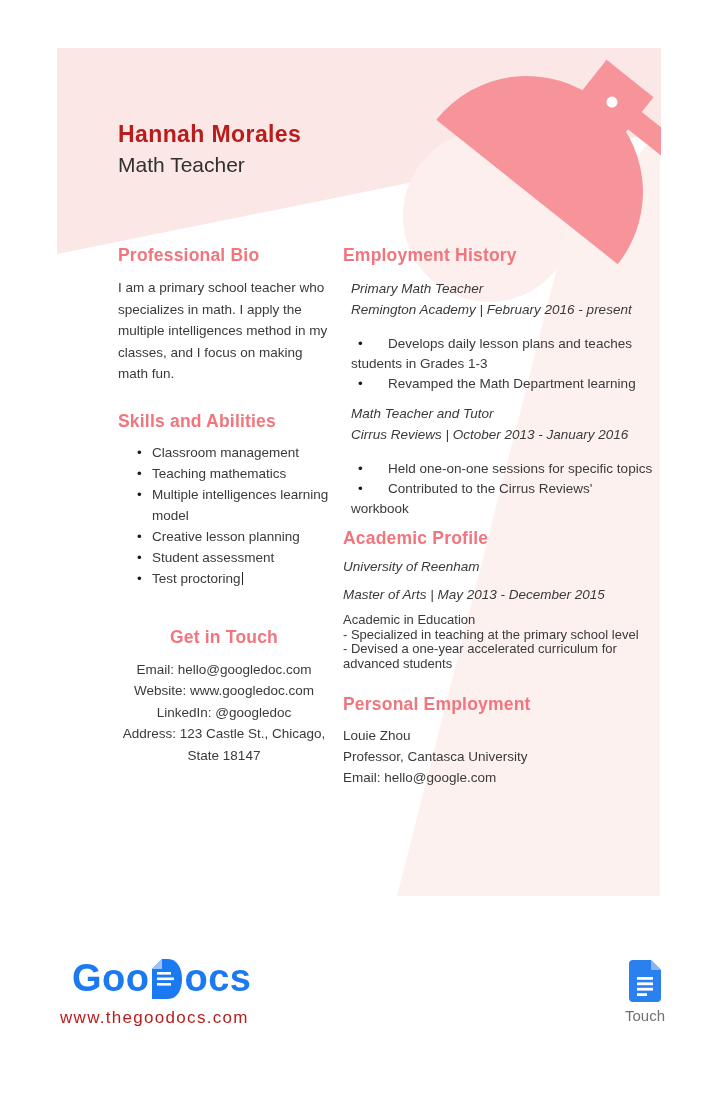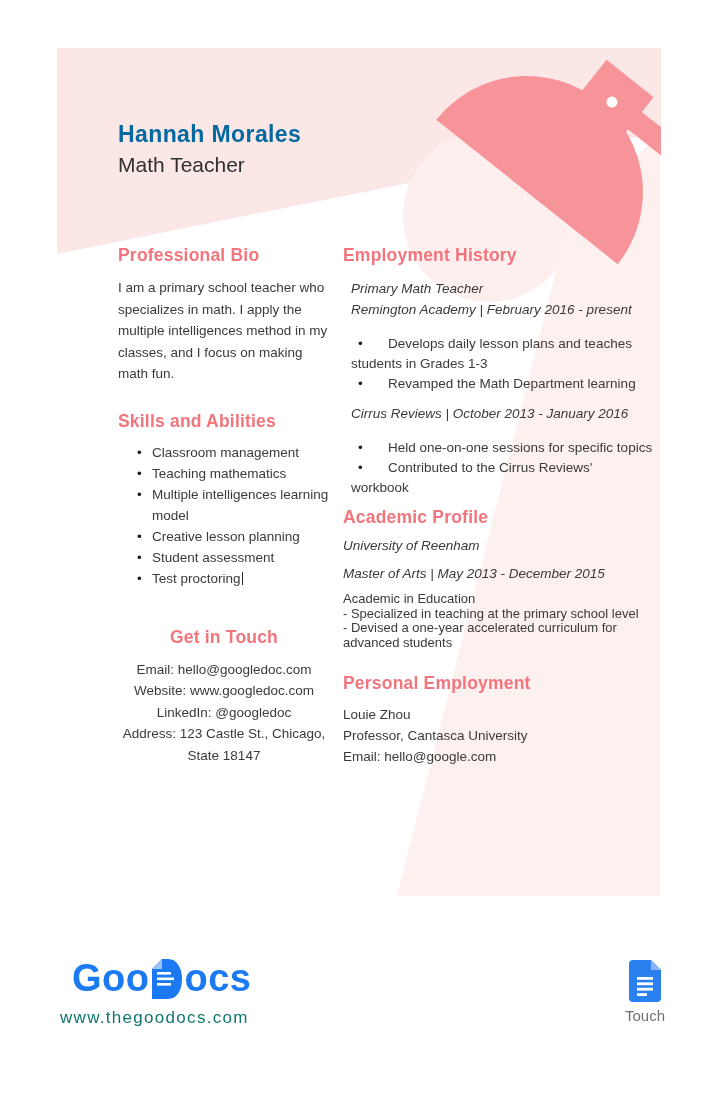--- a/index.html
+++ b/index.html
@@ -6,21 +6,21 @@
   body{
     width:720px;height:1098px;position:relative;background:#ffffff;
     font-family:"Liberation Sans", sans-serif;color:#3a3a3a;overflow:hidden;
   }
   
   .page{position:absolute;left:57px;top:48px;width:604px;height:848px;background:#fff;overflow:hidden;}
   .decor{position:absolute;left:0;top:0;z-index:0;}
   .content{position:absolute;left:0;top:0;width:604px;height:848px;z-index:1;}
 
   .name-block{position:absolute;left:61px;top:70px;}
-  .name{font-size:23px;line-height:32px;font-weight:bold;color:#0369a1;letter-spacing:.4px;margin:0;}
+  .name{font-size:23px;line-height:32px;font-weight:bold;color:#b91c1c;letter-spacing:.4px;margin:0;}
   .role{font-size:21px;line-height:30px;color:#303030;margin:0;}
 
   .col-left{position:absolute;left:61px;top:196px;width:212px;}
   .col-right{position:absolute;left:286px;top:196px;width:318px;}
 
   .sec-h{font-size:17.5px;line-height:22px;font-weight:bold;color:#f2757d;letter-spacing:.2px;margin:0;}
   .body-txt{font-size:13.5px;line-height:21.5px;margin:11px 0 0 0;}
 
   
   .lbullets{margin-top:10px;}
@@ -47,21 +47,21 @@
   .it-line.first{margin-top:7px;}
   .degree-block{margin-top:8px;font-size:13px;line-height:14.5px;}
   .mt-refs{margin-top:22px;}
   .ref-lines{margin-top:10px;}
   .ref-line{font-size:13.5px;line-height:21px;}
 
   
   .logo-row{position:absolute;left:72px;top:956px;display:flex;align-items:center;}
   .logo-txt{font-size:38px;font-weight:bold;color:#1b79f1;letter-spacing:.5px;line-height:44px;}
   .logo-glyph{margin:2px 2px 0 3px;display:block;}
-  .site-url{position:absolute;left:60px;top:1008px;font-size:17px;letter-spacing:1.3px;color:#0f766e;}
+  .site-url{position:absolute;left:60px;top:1008px;font-size:17px;letter-spacing:1.3px;color:#b91c1c;}
   .docs-block{position:absolute;left:616px;top:960px;width:58px;text-align:center;}
   .docs-icon{display:block;margin:0 auto;}
   .docs-label{margin-top:5px;font-size:15px;color:#717171;}
 </style>
 </head>
 <body>
 
 <div class="page">
 
   <svg class="decor" width="604" height="848" viewBox="0 0 604 848" aria-hidden="true">
@@ -118,20 +118,21 @@
         <div class="job job-first">
           <div class="job-title">Primary Math Teacher</div>
           <div class="job-meta">Remington Academy | February 2016 - present</div>
           <div class="rbullets">
             <div class="rbullet">Develops daily lesson plans and teaches students in Grades 1-3</div>
             <div class="rbullet">Revamped the Math Department learning</div>
           </div>
         </div>
 
         <div class="job job-next">
+          <div class="job-title">Math Teacher and Tutor</div>
           <div class="job-meta">Cirrus Reviews | October 2013 - January 2016</div>
           <div class="rbullets">
             <div class="rbullet">Held one-on-one sessions for specific topics</div>
             <div class="rbullet">Contributed to the Cirrus Reviews' workbook</div>
           </div>
         </div>
       </div>
 
       <div class="mt-academic">
         <h2 class="sec-h">Academic Profile</h2>

